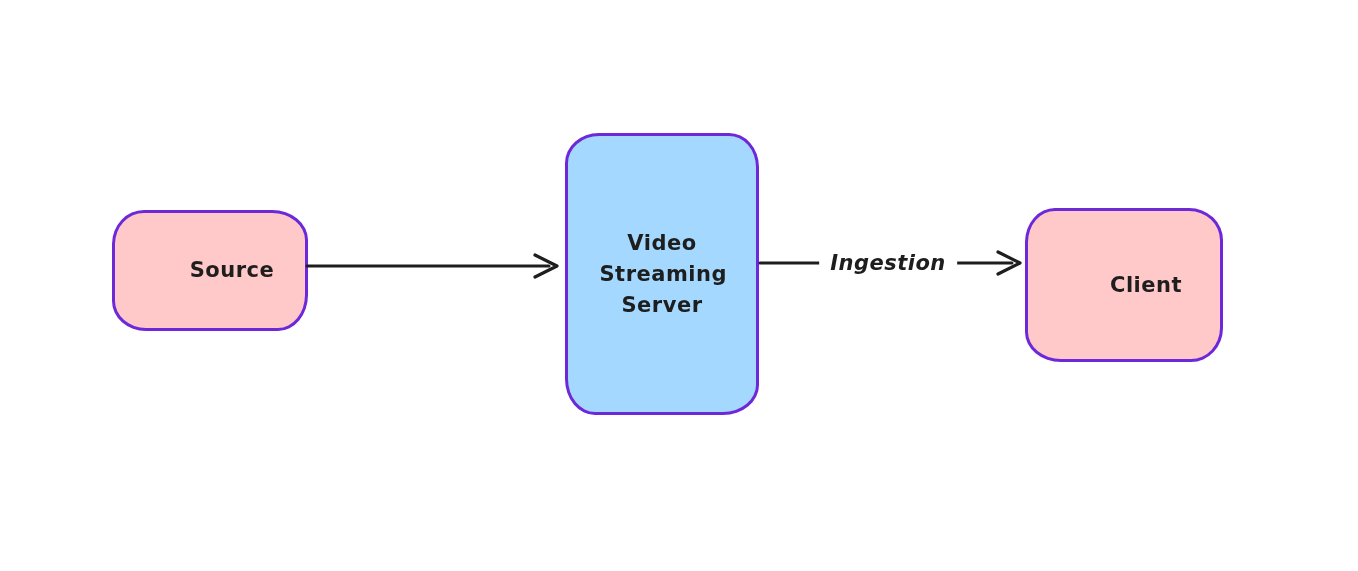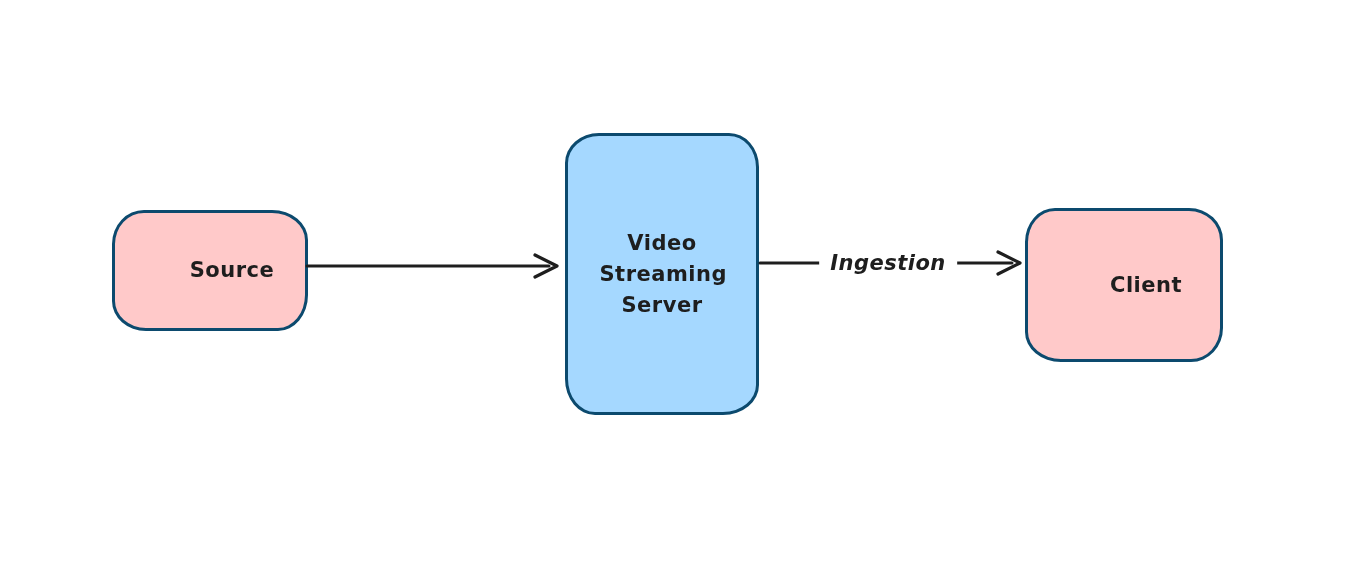--- a/index.html
+++ b/index.html
@@ -14,21 +14,21 @@
     background: #ffffff;
     overflow: hidden;
     font-family: "DejaVu Sans", "Liberation Sans", sans-serif;
     color: #1e1e1e;
   }
   .node {
     position: absolute;
     display: flex;
     align-items: center;
     justify-content: center;
-    border: 3px solid #0c4a6e;
+    border: 3px solid #6d28d9;
     box-sizing: border-box;
     text-align: center;
     font-size: 21px;
     font-weight: 600;
     letter-spacing: 0.5px;
     line-height: 31px;
   }
   .node-pink { background: #ffc9c9; padding-left: 44px; }
   .node-blue { background: #a5d8ff; }
   .node-source {

